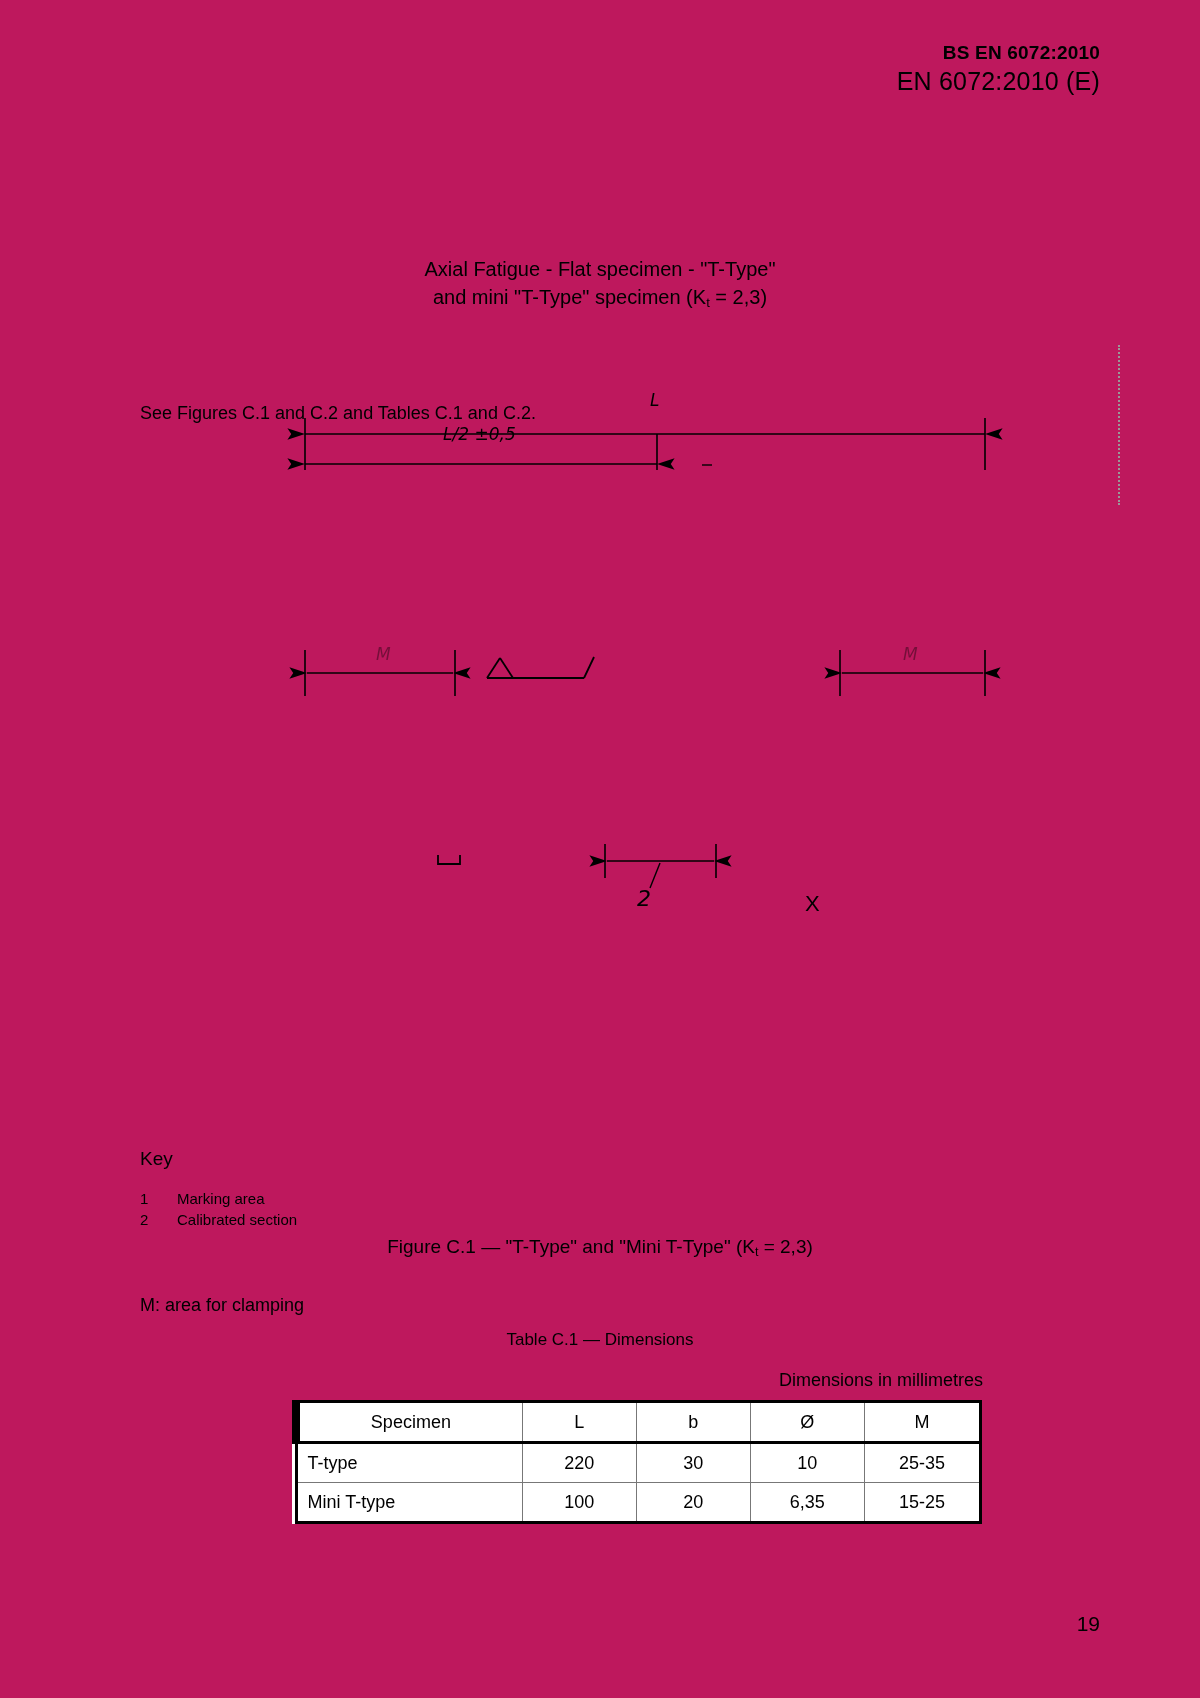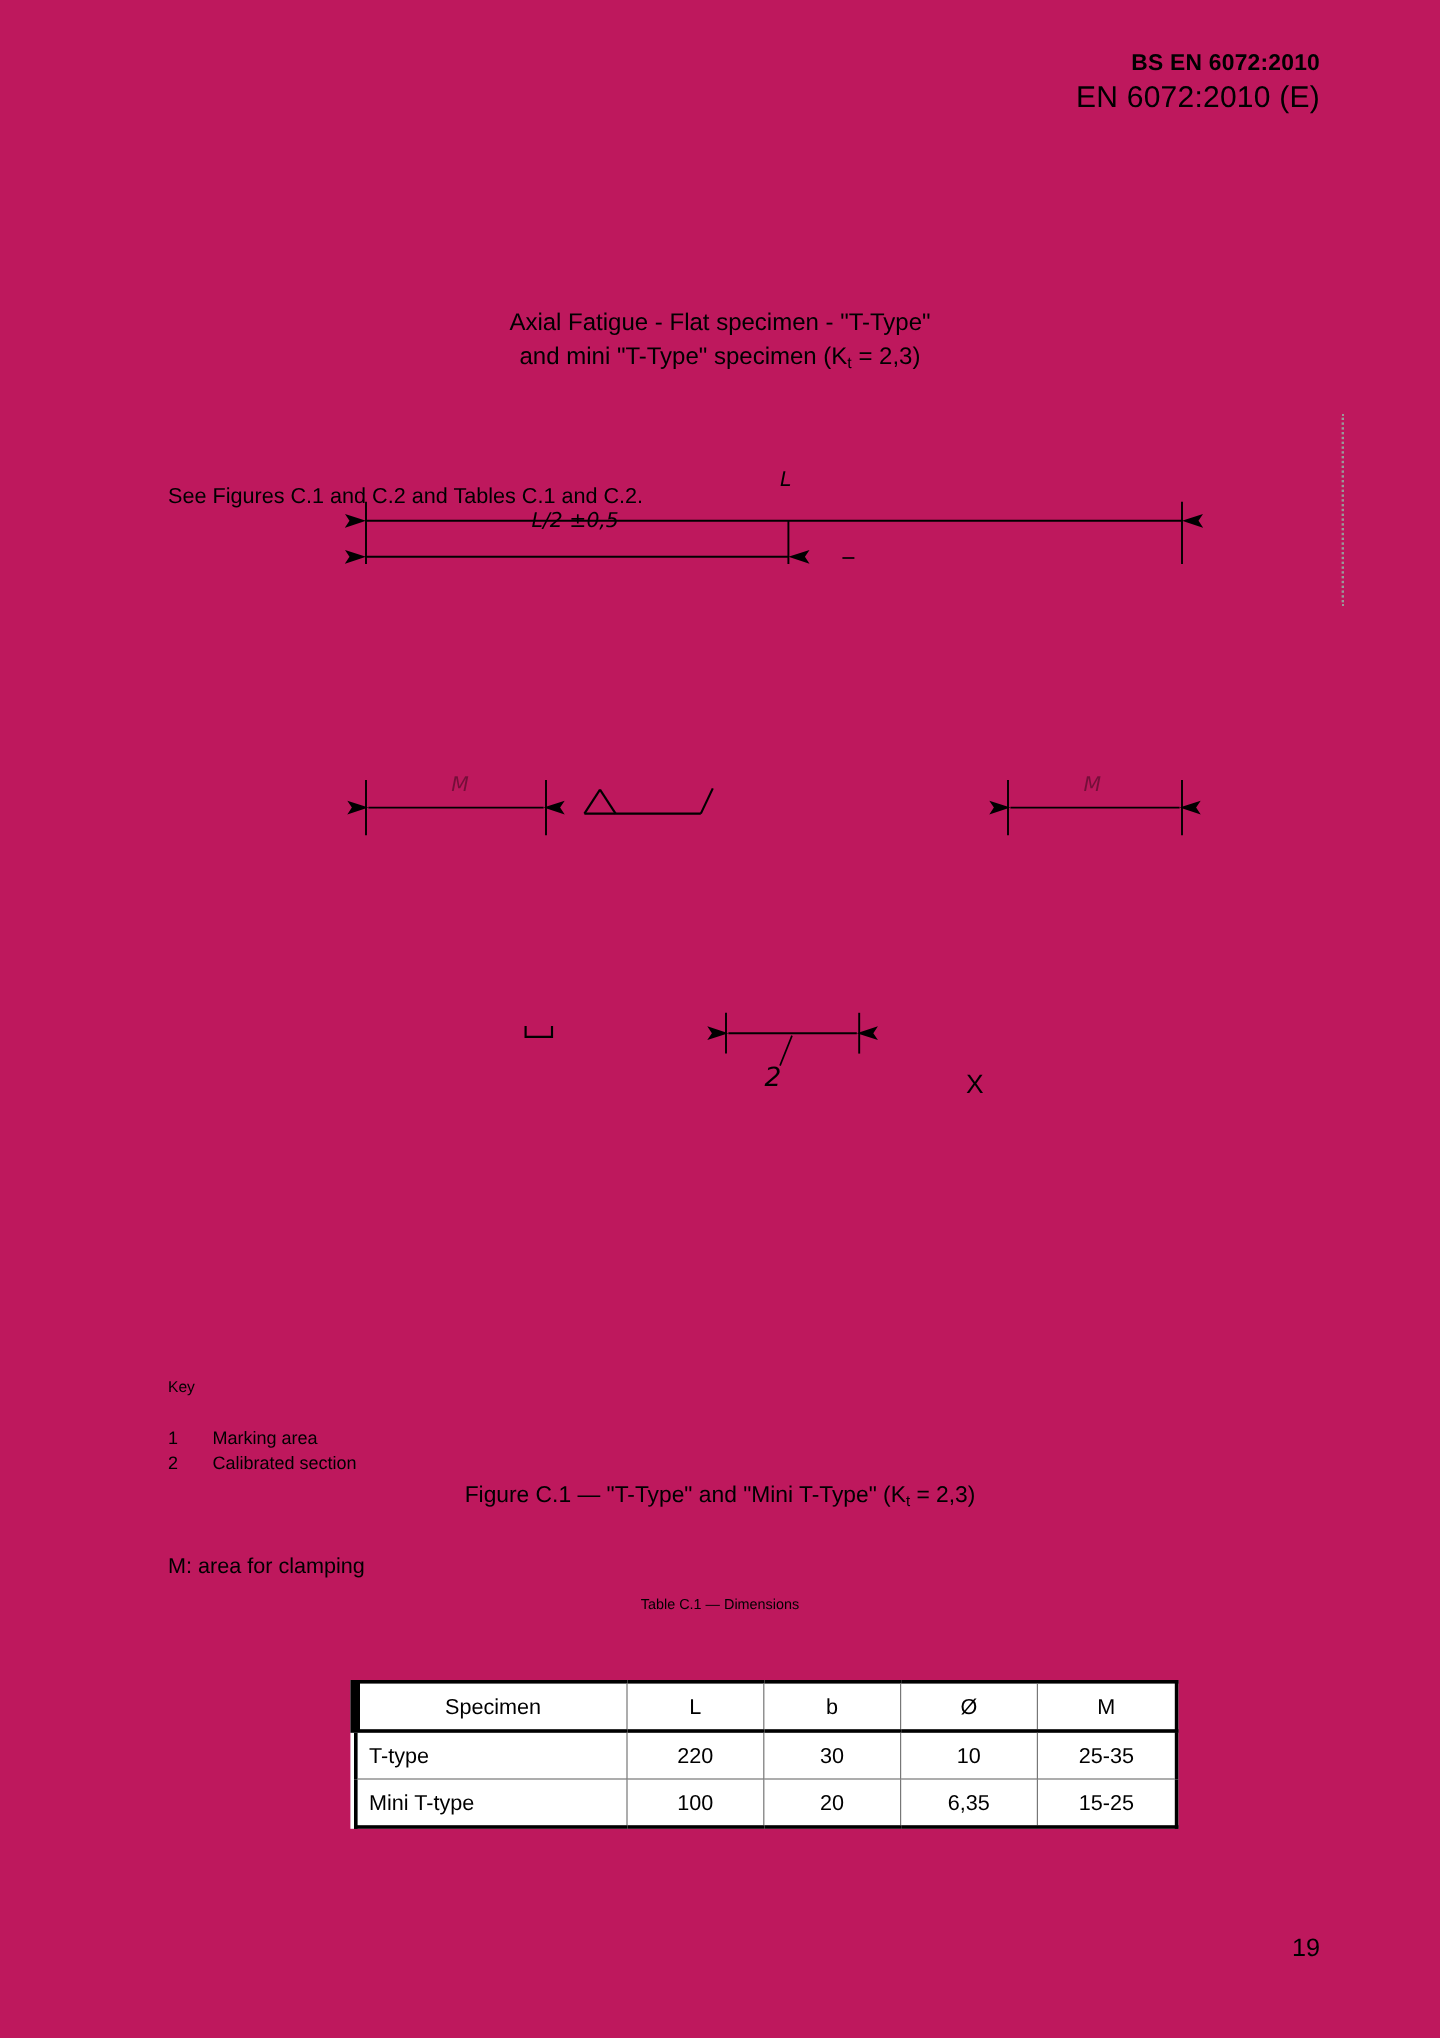--- a/index.html
+++ b/index.html
@@ -72,21 +72,21 @@
     top: 1295px;
     left: 140px;
     font-size: 18px;
   }
 
   
   .key-heading {
     position: absolute;
     top: 1148px;
     left: 140px;
-    font-size: 13px;
+    font-size: 19px;
   }
   .key-list {
     position: absolute;
     top: 1188px;
     left: 140px;
     font-size: 15px;
     line-height: 1.42;
   }
   .key-row { display: flex; }
   .key-num { width: 37px; }
@@ -99,21 +99,21 @@
     width: 1200px;
     text-align: center;
     font-size: 19px;
   }
   .table-caption {
     position: absolute;
     top: 1330px;
     left: 0;
     width: 1200px;
     text-align: center;
-    font-size: 12px;
+    font-size: 17px;
   }
   .dims-note {
     position: absolute;
     top: 1370px;
     left: 0;
     width: 983px;
     text-align: right;
     font-size: 18px;
   }
 
@@ -289,20 +289,21 @@
       <span class="key-num">2</span>
       <span>Calibrated section</span>
     </div>
   </div>
 
   <div class="figure-caption"><span>Figure C.1 — "T-Type" and "Mini T-Type" (K</span><sub>t</sub><span> = 2,3)</span></div>
 
   <div class="clamp-note">M: area for clamping</div>
 
   <div class="table-caption">Table C.1 — Dimensions</div>
+  <div class="dims-note">Dimensions in millimetres</div>
 
   <div class="dim-table-wrap">
     <table class="dim-table">
       <colgroup>
         <col class="c-spec">
           <col class="c-l">
           <col class="c-b">
           <col class="c-d">
           <col class="c-m">
       </colgroup>

